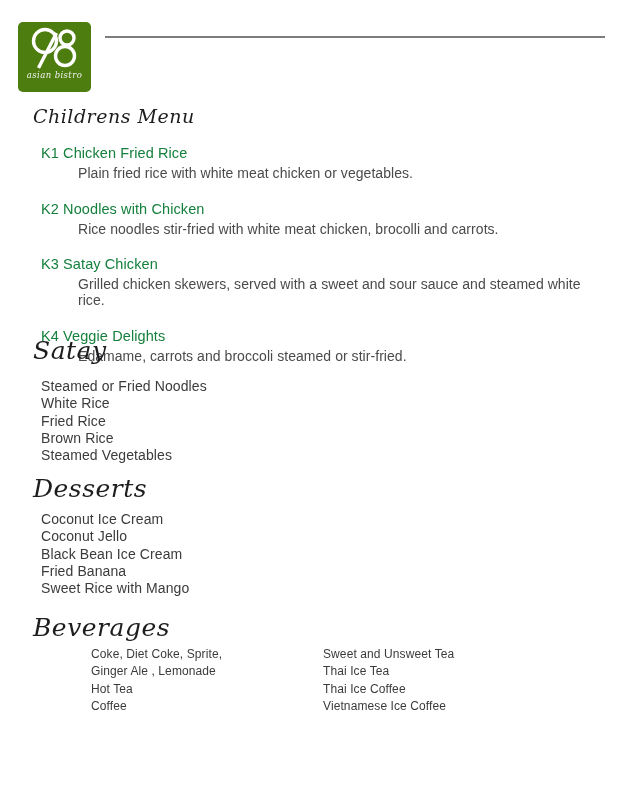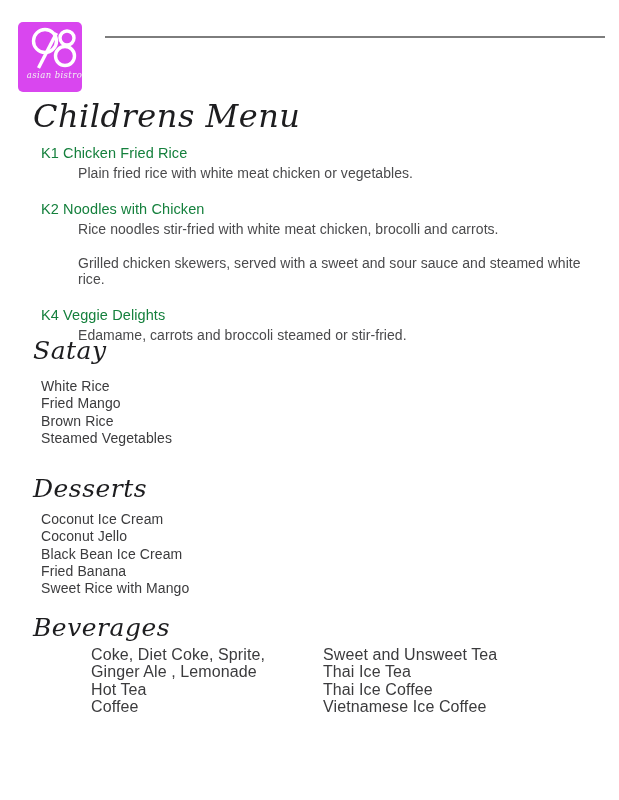--- a/index.html
+++ b/index.html
@@ -22,23 +22,23 @@
     position: absolute;
     left: 0;
     top: 0;
     width: 619px;
     height: 95px;
   }
   .logo {
     position: absolute;
     left: 18px;
     top: 22px;
-    width: 64px;
+    width: 73px;
     height: 70px;
-    background: #d946ef;
+    background: #4d7c0f;
     border-radius: 5px;
     overflow: hidden;
   }
   .logo-mark {
     position: absolute;
     left: 0;
     top: 2px;
     width: 73px;
     height: 48px;
     display: block;
@@ -71,21 +71,21 @@
     font-style: italic;
     font-weight: 400;
     color: #1d1d1f;
     white-space: nowrap;
     letter-spacing: 0.5px;
   }
   .page-title {
     position: absolute;
     left: 33px;
     top: 99px;
-    font-size: 32px;
+    font-size: 19px;
     line-height: 34px;
     text-align: center;
   }
   .section-heading {
     position: absolute;
     left: 33px;
     font-size: 25px;
     line-height: 29px;
   }
   #heading-extras { top: 336px; }
@@ -133,21 +133,21 @@
   }
 
   
   .bev-col {
     position: absolute;
     top: 646px;
   }
   #bev-col-1 { left: 91px; width: 230px; }
   #bev-col-2 { left: 323px; width: 260px; }
   .bev-col .row {
-    font-size: 16px;
+    font-size: 12px;
     line-height: 17.3px;
     color: #3b3b3d;
     letter-spacing: 0.1px;
     white-space: nowrap;
   }
 </style>
 </head>
 <body>
 
 <div class="header">
@@ -175,35 +175,37 @@
     <div class="item-title">K1 Chicken Fried Rice</div>
     <div class="item-desc">Plain fried rice with white meat chicken or vegetables.</div>
   </div>
 
   <div class="menu-item">
     <div class="item-title">K2 Noodles with Chicken</div>
     <div class="item-desc">Rice noodles stir-fried with white meat chicken, brocolli and carrots.</div>
   </div>
 
   <div class="menu-item">
+    <div class="item-title">K3 Satay Chicken</div>
     <div class="item-desc">Grilled chicken skewers, served with a sweet and sour sauce and steamed white rice.</div>
   </div>
 
   <div class="menu-item">
     <div class="item-title">K4 Veggie Delights</div>
     <div class="item-desc">Edamame, carrots and broccoli steamed or stir-fried.</div>
   </div>
 
 </div>
 
 <div class="script-heading section-heading" id="heading-extras">Satay</div>
 
 <div class="simple-list" id="list-extras">
+  <div class="row">Steamed or Fried Noodles</div>
   <div class="row">White Rice</div>
-  <div class="row">Fried Mango</div>
+  <div class="row">Fried Rice</div>
   <div class="row">Brown Rice</div>
   <div class="row">Steamed Vegetables</div>
 </div>
 
 <div class="script-heading section-heading" id="heading-desserts">Desserts</div>
 
 <div class="simple-list" id="list-desserts">
   <div class="row">Coconut Ice Cream</div>
   <div class="row">Coconut Jello</div>
   <div class="row">Black Bean Ice Cream</div>

